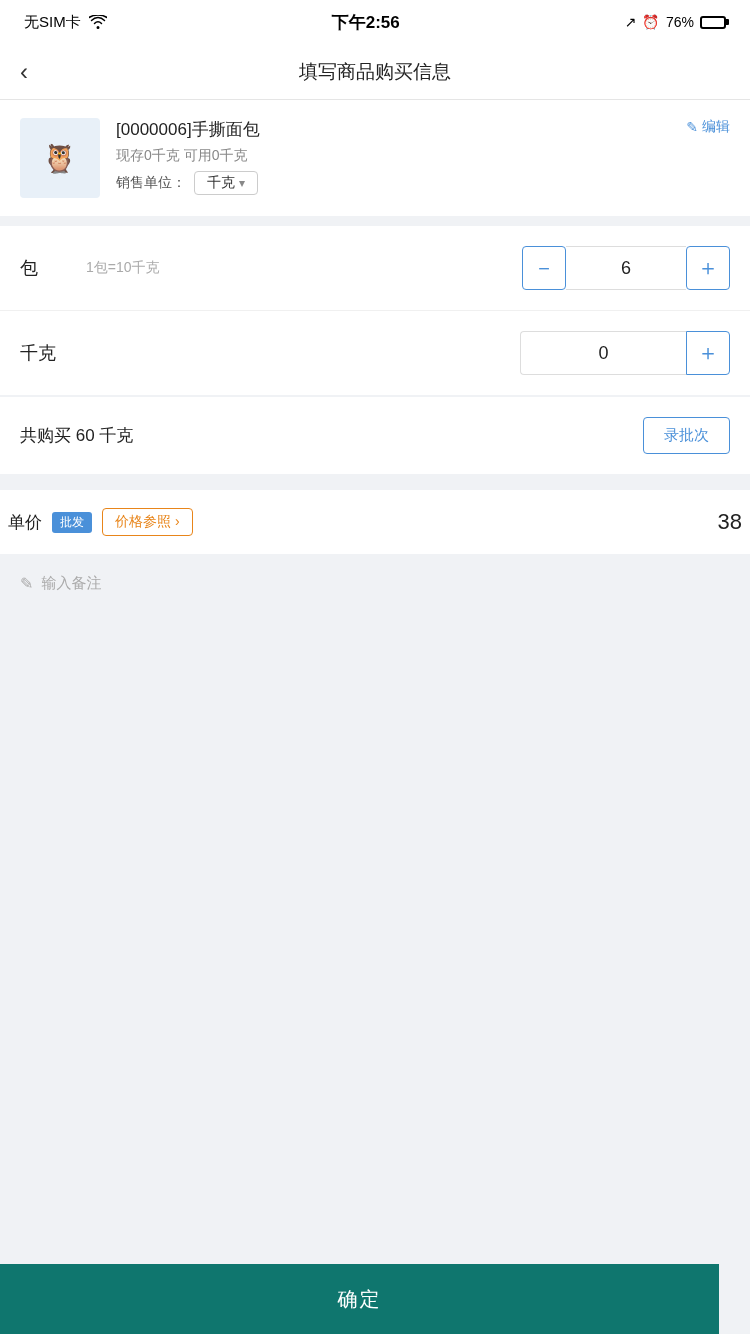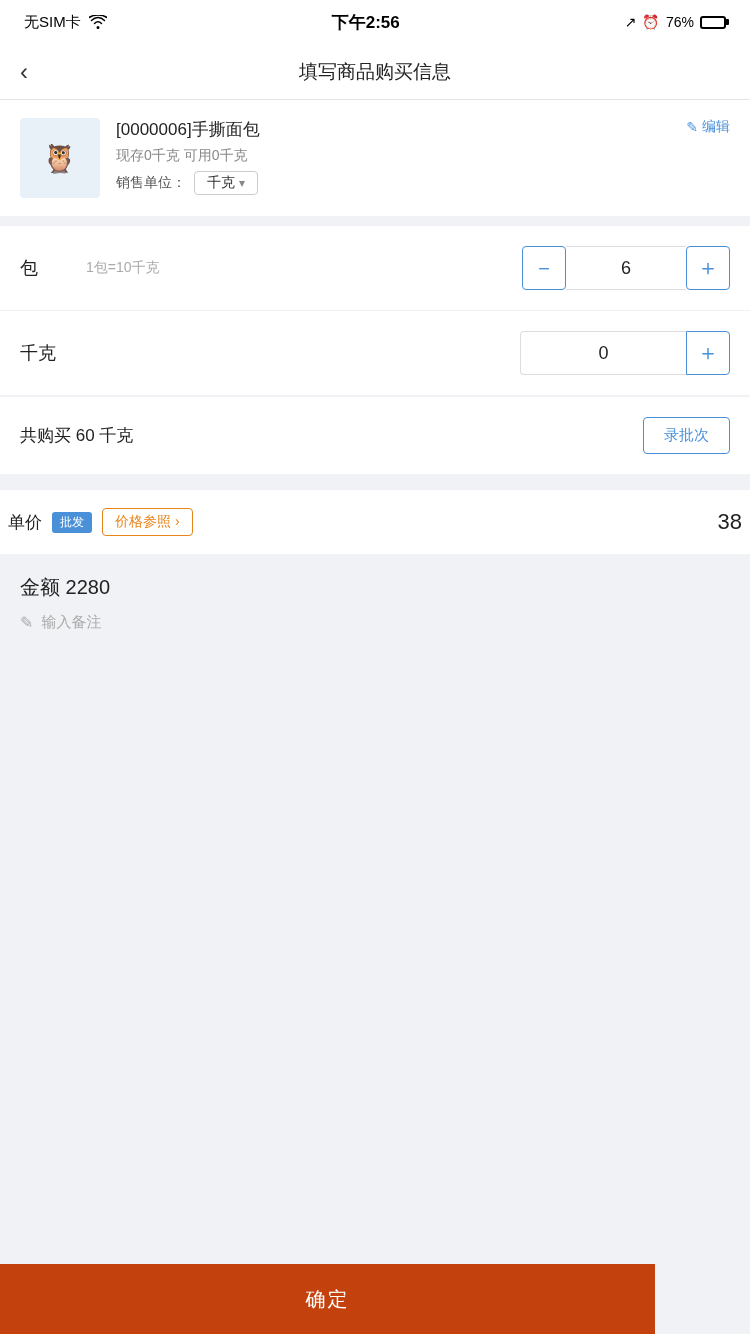--- a/index.html
+++ b/index.html
@@ -312,23 +312,23 @@
       background: #f0f2f5;
       flex: 1;
       min-height: 280px;
     }
 
     
     .confirm-btn {
       position: fixed;
       bottom: 0;
       left: 0;
-      width: 655px;
+      width: 719px;
       height: 70px;
-      background: #c2410c;
+      background: #0f766e;
       color: #fff;
       font-size: 20px;
       border: none;
       cursor: pointer;
       display: flex;
       align-items: center;
       justify-content: center;
       letter-spacing: 2px;
     }
   </style>
@@ -406,24 +406,20 @@
 </div>
 
 <div class="price-section">
   <span class="price-label">单价</span>
   <span class="price-tag">批发</span>
   <button class="price-ref-btn">价格参照 ›</button>
   <span class="price-value">38</span>
 </div>
 
 <div class="amount-section">
-  <div class="amount-row">
-    <span>金额</span>
-    <span class="amount-value">2280</span>
-  </div>
   <div class="note-row">
     <span class="note-icon">✎</span>
     <span>输入备注</span>
   </div>
 </div>
 
 <div class="empty-area" style="height: 280px;"></div>
 
 <button class="confirm-btn">确定</button>
 

